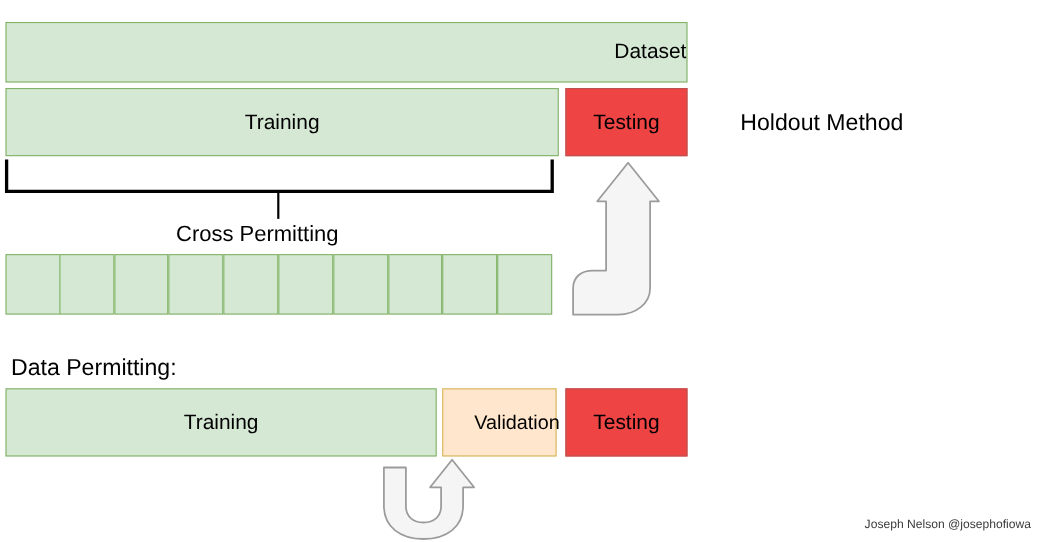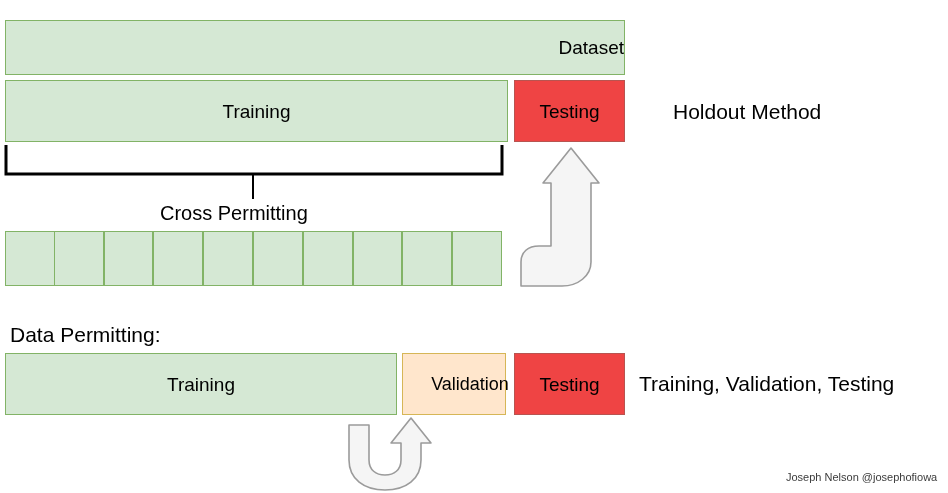--- a/index.html
+++ b/index.html
@@ -143,21 +143,20 @@
   </div>
 
   <div class="box box-yellow" style="left:402px; top:353px; width:104px; height:62px; font-size:18px;padding-left:32px;">
     <span>Validation</span>
   </div>
 
   <div class="box box-red" style="left:514px; top:353px; width:111px; height:62px;">
     <span>Testing</span>
   </div>
 
-  <div class="label" style="left:639px; top:373px;">Training, Validation, Testing</div>
 
   <div class="label-small" style="left:786px; top:472px;">Joseph Nelson @josephofiowa</div>
 
   <svg class="overlay" viewBox="0 0 948 493" xmlns="http://www.w3.org/2000/svg">
 
     <path class="bracket-line" d="M 6 145 L 6 174 L 502 174 L 502 145"></path>
 
     <path class="stub-line" d="M 253 175 L 253 199"></path>
 
     <path class="arrow-shape" d="M 521 286

